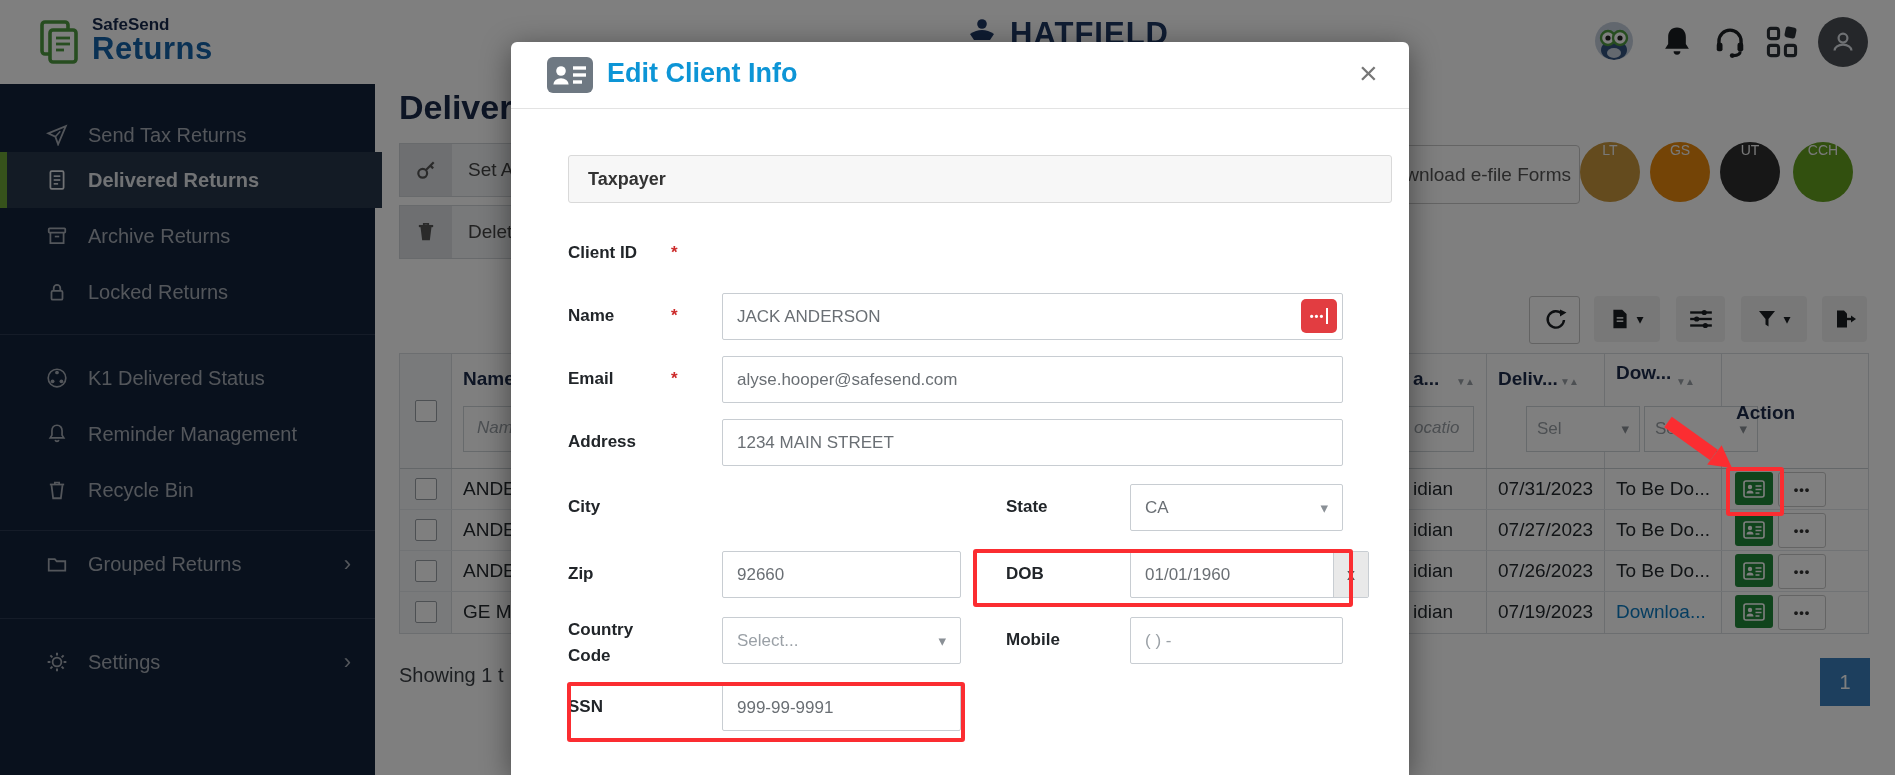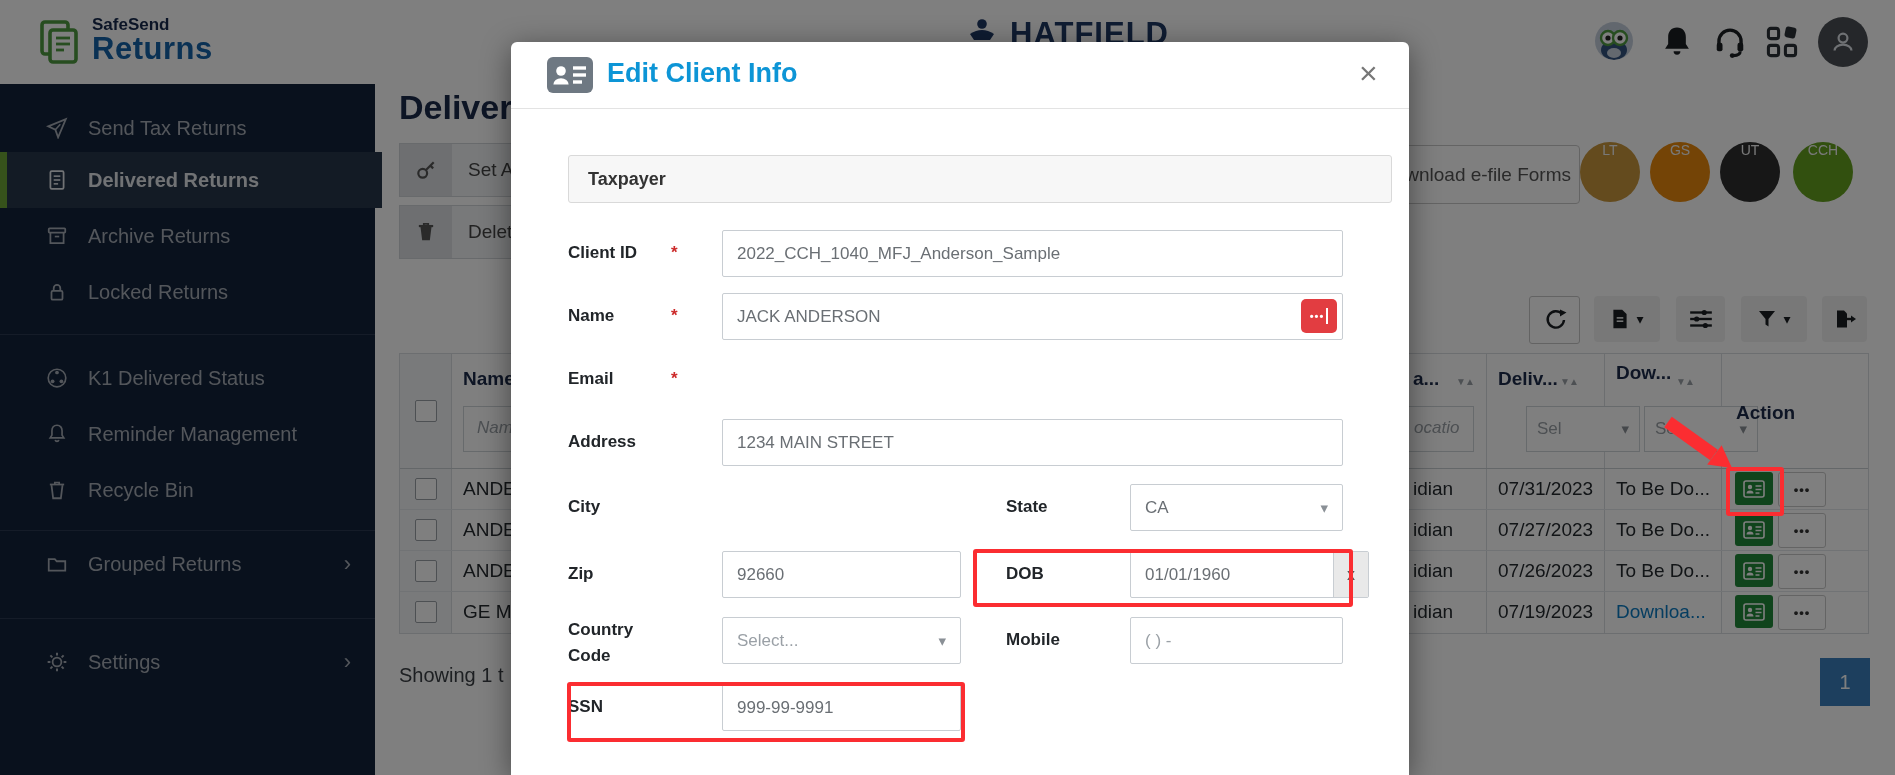--- a/index.html
+++ b/index.html
@@ -127,21 +127,21 @@
   </svg>
   <div class="abs avatar-circle" style="left:1818px;top:17px">
     <svg width="26" height="26" viewBox="0 0 20 20">
       <circle cx="10" cy="7" r="3.4" fill="none" stroke="#dfe3e8" stroke-width="1.7"></circle>
       <path d="M3.5 16.5 a6.5 4.5 0 0 1 13 0" fill="none" stroke="#dfe3e8" stroke-width="1.7"></path>
     </svg>
   </div>
 </div>
 
 <div class="abs" id="sidebar">
-  <div class="nav-item" style="top:16px">
+  <div class="nav-item" style="top:23px">
     <svg class="nicon" viewBox="0 0 20 20">
       <polygon points="2,8.5 18,2 11,18.5 8.5,11.5" fill="none" stroke="#a7adb6" stroke-width="1.6"></polygon>
       <line x1="8.5" y1="11.5" x2="13" y2="6.5" stroke="#a7adb6" stroke-width="1.4"></line>
     </svg>
     <span>Send Tax Returns</span>
   </div>
   <div class="nav-item active" style="top:68px">
     <svg class="nicon" viewBox="0 0 20 20">
       <rect x="4" y="2" width="12" height="16" rx="1.2" fill="none" stroke="#e3e6ea" stroke-width="1.6"></rect>
       <line x1="7" y1="6.5" x2="13" y2="6.5" stroke="#e3e6ea" stroke-width="1.4"></line>
@@ -426,34 +426,34 @@
       <line x1="13" y1="5.5" x2="19.5" y2="5.5" stroke="#fff" stroke-width="1.7"></line>
       <line x1="13" y1="9" x2="19.5" y2="9" stroke="#fff" stroke-width="1.7"></line>
       <line x1="13" y1="12.5" x2="17.5" y2="12.5" stroke="#fff" stroke-width="1.7"></line>
     </svg>
     <span class="abs modal-title" style="left:96px;top:16px">Edit Client Info</span>
     <span class="abs mclose" style="left:848px;top:16px">×</span>
   </div>
 
   <span class="flabel" style="left:57px;top:201px">Client ID</span>
   <span class="req" style="left:160px;top:201px">*</span>
-  <div class="finput" style="left:211px;top:188px;width:591px">2022_CCH_1040_MFJ_Anderson_Sample</div>
 
   <span class="flabel" style="left:57px;top:264px">Name</span>
   <span class="req" style="left:160px;top:264px">*</span>
   <div class="finput" style="left:211px;top:251px;width:591px">
     <span>JACK ANDERSON</span>
     <div class="abs" style="right:5px;top:5px;width:36px;height:34px;background:#e23d41;border-radius:5px;display:flex;align-items:center;justify-content:center;gap:2px">
       <span style="color:#fff;font-size:11px;font-weight:bold;letter-spacing:1px">•••</span>
       <span style="display:inline-block;width:2px;height:16px;background:#fff"></span>
     </div>
   </div>
 
   <span class="flabel" style="left:57px;top:327px">Email</span>
   <span class="req" style="left:160px;top:327px">*</span>
+  <div class="finput" style="left:211px;top:314px;width:591px">alyse.hooper@safesend.com</div>
 
   <span class="flabel" style="left:57px;top:390px">Address</span>
   <div class="finput" style="left:211px;top:377px;width:591px">1234 MAIN STREET</div>
 
   <span class="flabel" style="left:57px;top:455px">City</span>
   <span class="flabel" style="left:495px;top:455px">State</span>
   <div class="finput fsel" style="left:619px;top:442px;width:183px">
     <span>CA</span>
     <span class="caret">▾</span>
   </div>

